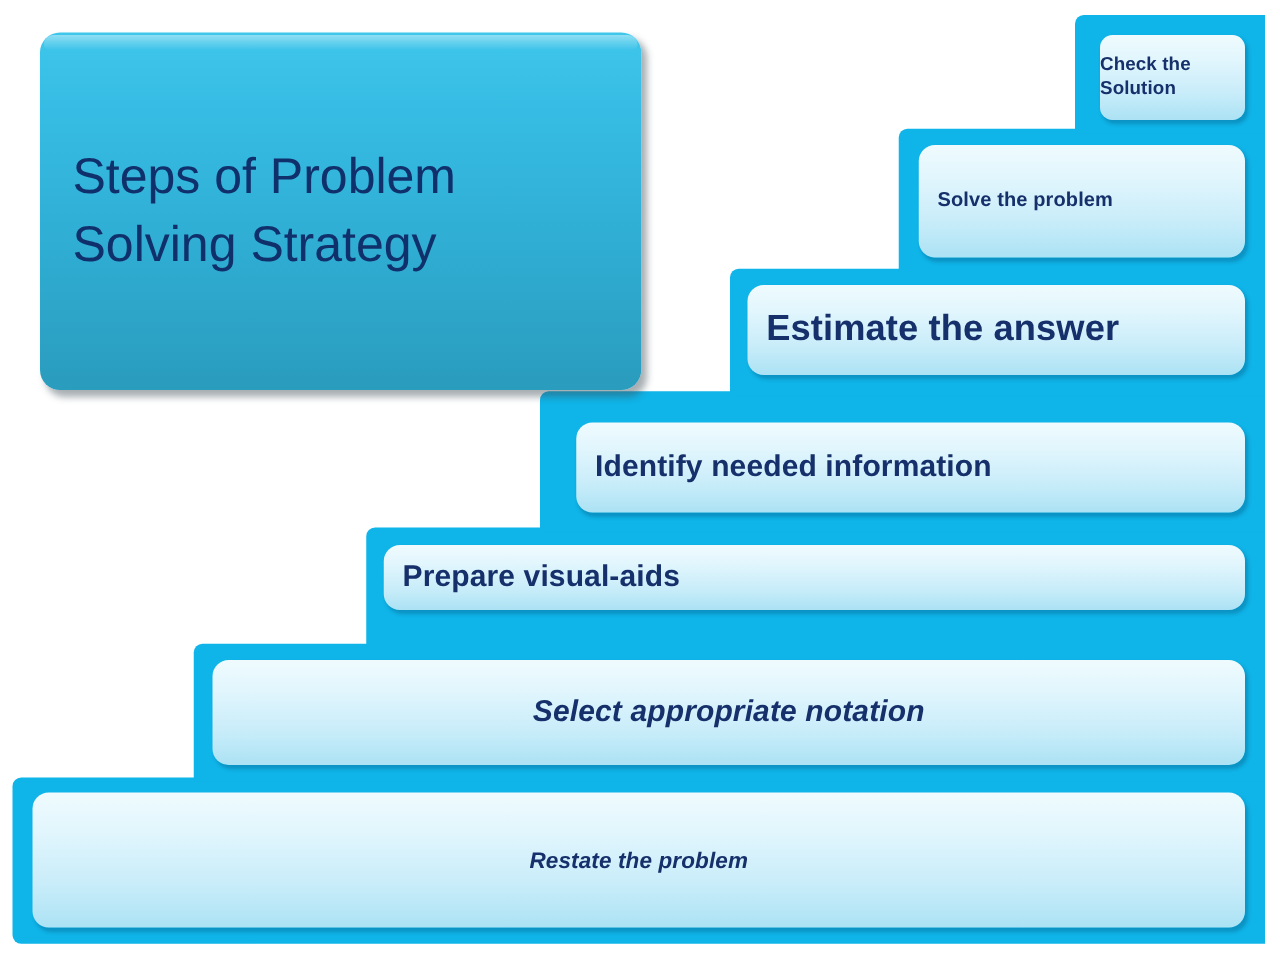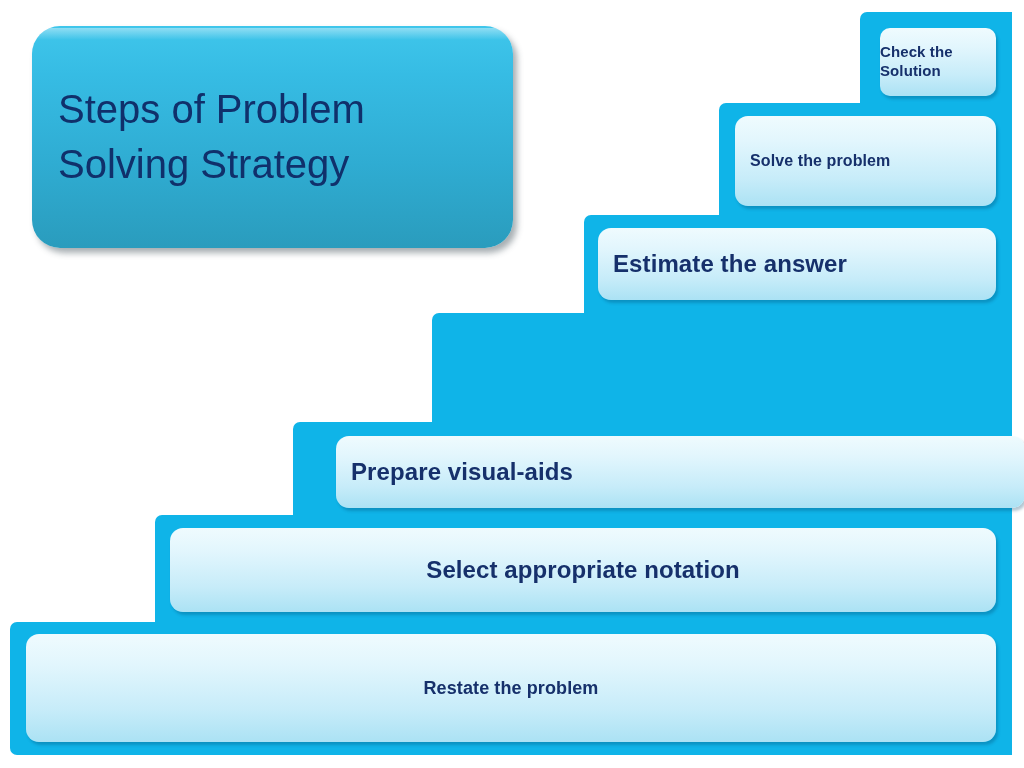--- a/index.html
+++ b/index.html
@@ -39,31 +39,31 @@
     border-radius: 13px;
     background: linear-gradient(to bottom, #EFFBFE 0%, #E2F6FD 28%, #C7ECF9 70%, #ABE2F4 100%);
     box-shadow: 2px 3px 3px rgba(0, 70, 110, 0.30);
     display: flex;
     align-items: center;
     color: #16306B;
     font-weight: bold;
     letter-spacing: 0.1px;
     line-height: 1.24;
   }
-  .plate.center { text-align: center; }
+  .plate.center { text-align: center; font-style: italic; }
   .plate.left   { justify-content: flex-start; text-align: left; }
 
   
   #title-card {
     position: absolute;
     left: 32px;
     top: 26px;
     width: 481px;
-    height: 222px;
-    border-radius: 28px;
+    height: 286px;
+    border-radius: 16px;
     background: linear-gradient(to bottom, #3FC6EB 0%, #36BCE4 22%, #2FACD2 62%, #2A9CBD 100%);
     box-shadow: 4px 5px 6px rgba(60, 75, 85, 0.45);
     box-sizing: border-box;
     display: flex;
     align-items: center;
     overflow: hidden;
   }
   #title-card::before {
     content: "";
     position: absolute;
@@ -98,26 +98,29 @@
   <div class="stair rounded-tl" style="left:860px; top:12px;  width:152px;  height:95px;"></div>
 
   <div class="plate center" style="left:26px; top:634px; width:970px; height:108px; font-size:18px;">
     <span style="width:100%;">Restate the problem</span>
   </div>
 
   <div class="plate center" style="left:170px; top:528px; width:826px; height:84px; font-size:24px;">
     <span style="width:100%;">Select appropriate notation</span>
   </div>
 
-  <div class="plate left" style="left:307px; top:436px; width:689px; height:72px; font-size:24px; padding-left:15px;margin-left:29px;">
+  <div class="plate left" style="left:307px; top:436px; width:689px; height:52px; font-size:24px; padding-left:15px;">
     <span>Prepare visual-aids</span>
   </div>
 
+  <div class="plate left" style="left:461px; top:338px; width:535px; height:72px; font-size:24px; padding-left:15px;">
+    <span>Identify needed information</span>
+  </div>
 
-  <div class="plate left" style="left:598px; top:228px; width:398px; height:72px; font-size:24px; padding-left:15px;">
+  <div class="plate left" style="left:598px; top:228px; width:398px; height:72px; font-size:29px; padding-left:15px;">
     <span>Estimate the answer</span>
   </div>
 
   <div class="plate left" style="left:735px; top:116px; width:261px; height:90px; font-size:16px; padding-left:15px;">
     <span style="white-space:pre-line;">Solve the problem</span>
   </div>
 
   <div class="plate left" style="left:880px; top:28px; width:116px; height:68px; font-size:15px; border-radius:10px;">
     <span>Check the Solution</span>
   </div>

